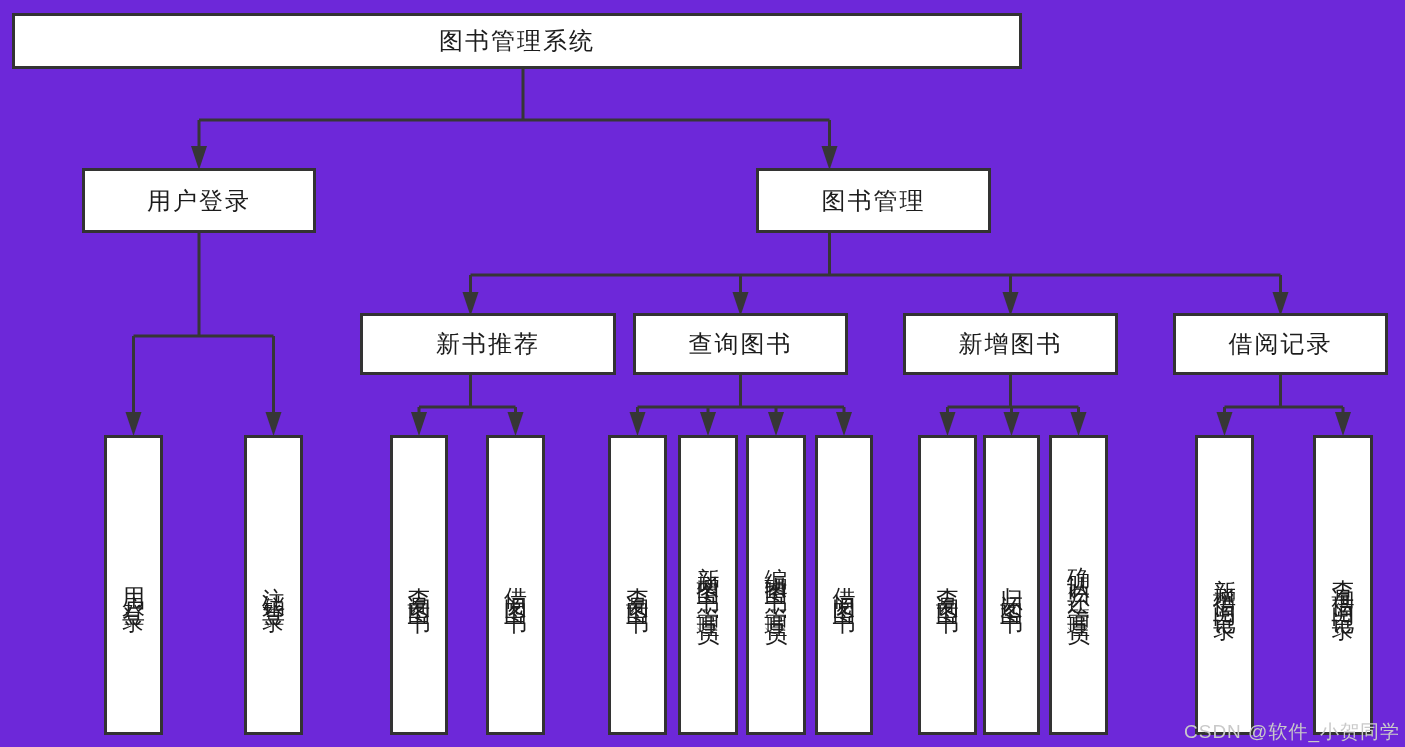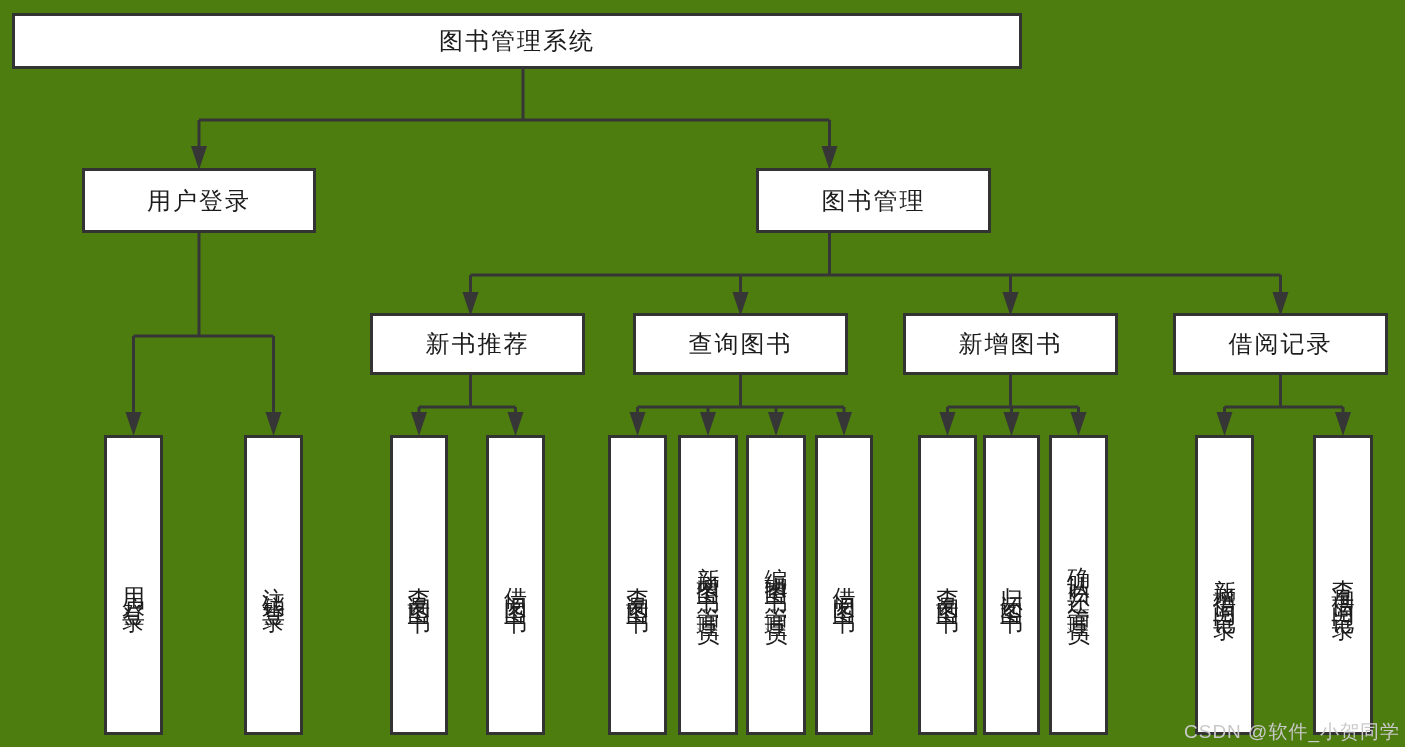--- a/index.html
+++ b/index.html
@@ -1,19 +1,19 @@
 <!DOCTYPE html>
 <html><head>
 <meta charset="utf-8">
 <style>
   html,body{margin:0;padding:0;background:#ffffff;}
   #stage{
     position:relative;
     width:1405px;height:747px;
-    background:#4d7c0f;
+    background:#6d28d9;
     font-family:"Liberation Sans","DejaVu Sans",sans-serif;
     overflow:hidden;
   }
   #connectors{position:absolute;left:0;top:0;width:1405px;height:747px;}
   #connectors path{stroke:#363636;stroke-width:3;fill:none;}
   #connectors polygon{fill:#363636;stroke:none;}
   .box{
     position:absolute;box-sizing:border-box;
     border:3px solid #333333;background:#ffffff;
     display:flex;align-items:center;justify-content:center;
@@ -101,21 +101,21 @@
     <span>图书管理系统</span>
   </div>
 
   <div class="box" style="left:82px;top:168px;width:234px;height:65px;">
     <span>用户登录</span>
   </div>
   <div class="box" style="left:712px;top:168px;width:235px;height:65px;margin-left:44px;">
     <span>图书管理</span>
   </div>
 
-  <div class="box" style="left:370px;top:313px;width:215px;height:62px;">
+  <div class="box" style="left:360px;top:313px;width:256px;height:62px;">
     <span>新书推荐</span>
   </div>
   <div class="box" style="left:633px;top:313px;width:215px;height:62px;">
     <span>查询图书</span>
   </div>
   <div class="box" style="left:903px;top:313px;width:215px;height:62px;">
     <span>新增图书</span>
   </div>
   <div class="box" style="left:1173px;top:313px;width:215px;height:62px;">
     <span>借阅记录</span>

